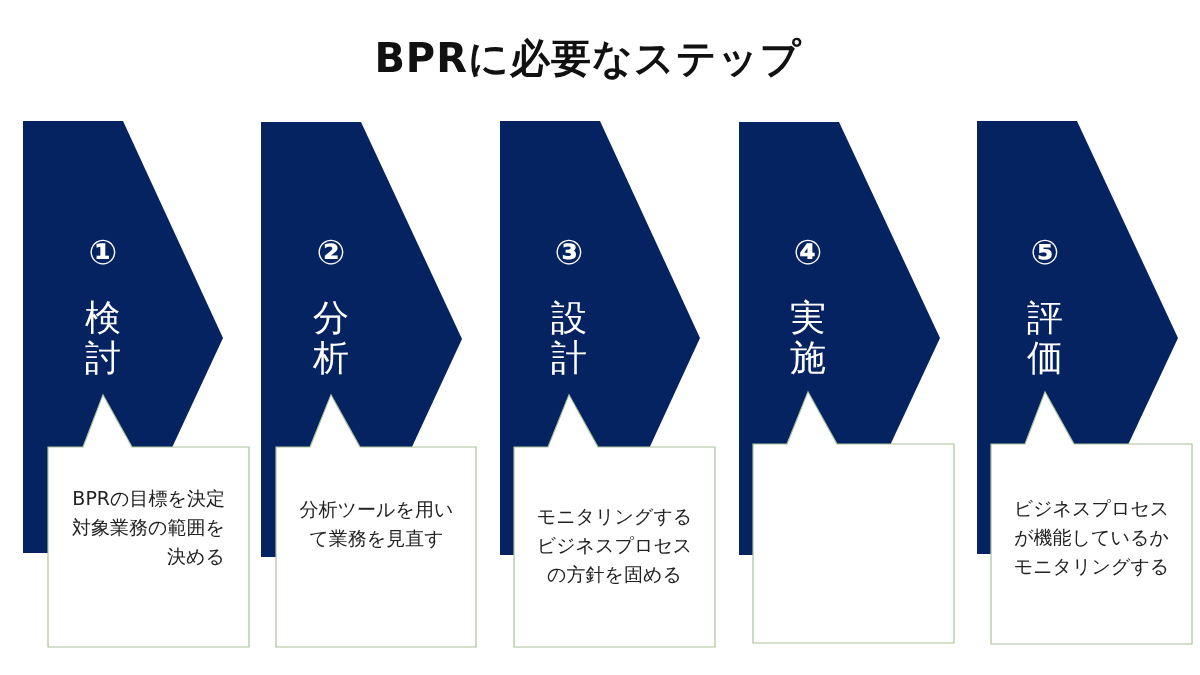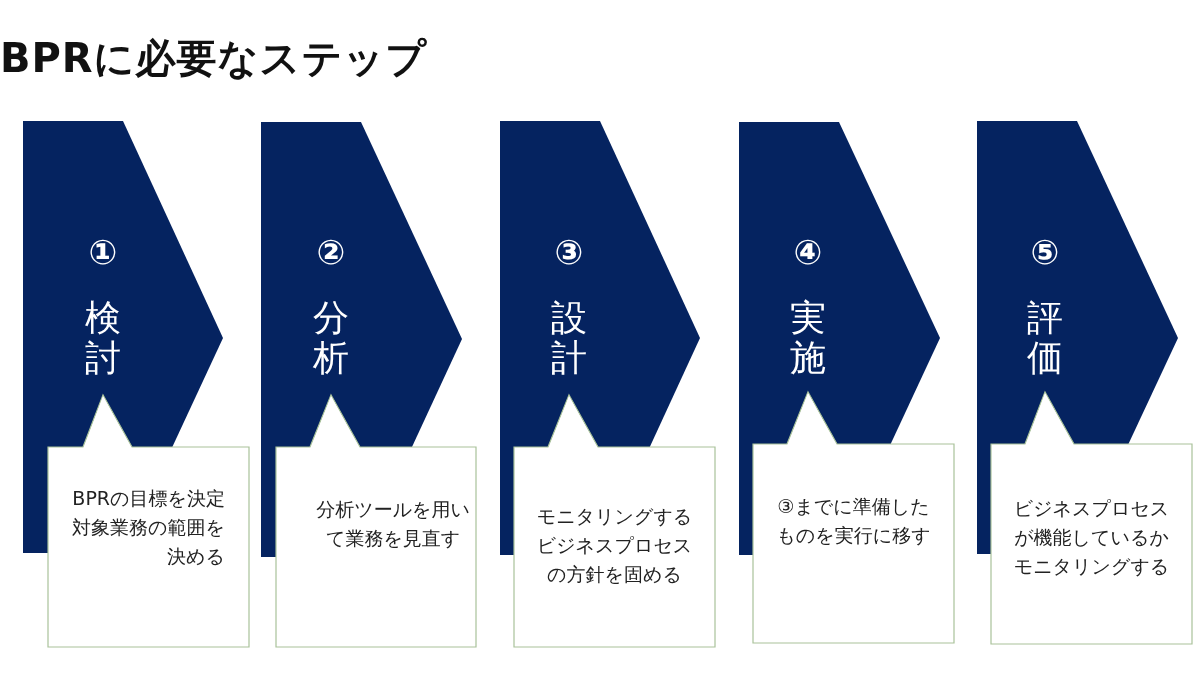--- a/index.html
+++ b/index.html
@@ -12,20 +12,21 @@
       height: 675px;
       position: relative;
       overflow: hidden;
       font-family: "DejaVu Sans", "Liberation Sans", sans-serif;
     }
     .title {
       position: absolute;
       left: 0;
       top: 30px;
       width: 1176px;
+      text-align: center;
       font-size: 40px;
       font-weight: bold;
       color: #111111;
       letter-spacing: 1px;
       line-height: 56px;
     }
     .step {
       position: absolute;
       top: 0;
       width: 240px;
@@ -105,21 +106,21 @@
   <svg class="shape" viewBox="0 0 240 675">
     <polygon points="0,122 100,122 201,339 100,557 0,557" fill="#052360"></polygon>
     <polygon points="15,447 49,447 70,395 99,447 215,447 215,647 15,647" fill="#ffffff" stroke="#a9c29a" stroke-width="1.2"></polygon>
     <polygon points="50,448 70,396 98,448" fill="#ffffff"></polygon>
   </svg>
   <div class="num" style="left:30px; top:232px;">②</div>
   <div class="label" style="left:30px; top:298px;">
     <span>分</span>
     <span>析</span>
   </div>
-  <div class="desc" style="left:16px; top:448px; height:152px;justify-content:flex-end;">
+  <div class="desc" style="left:16px; top:448px; height:152px;">
     <span>分析ツールを用い
 て業務を見直す</span>
   </div>
 </div>
 
 <div class="step" style="left:500px;">
   <svg class="shape" viewBox="0 0 240 675">
     <polygon points="0,121 100,121 200,338 100,555 0,555" fill="#052360"></polygon>
     <polygon points="14,447 48,447 69,395 98,447 215,447 215,647 14,647" fill="#ffffff" stroke="#a9c29a" stroke-width="1.2"></polygon>
     <polygon points="49,448 69,396 97,448" fill="#ffffff"></polygon>
@@ -140,24 +141,20 @@
   <svg class="shape" viewBox="0 0 240 675">
     <polygon points="0,122 100,122 201,338 100,555 0,555" fill="#052360"></polygon>
     <polygon points="14,444 48,444 69,392 98,444 215,444 215,643 14,643" fill="#ffffff" stroke="#a9c29a" stroke-width="1.2"></polygon>
     <polygon points="49,445 69,393 97,445" fill="#ffffff"></polygon>
   </svg>
   <div class="num" style="left:29px; top:232px;">④</div>
   <div class="label" style="left:29px; top:298px;">
     <span>実</span>
     <span>施</span>
   </div>
-  <div class="desc" style="left:15px; top:445px; height:152px;">
-    <span>③までに準備した
-ものを実行に移す</span>
-  </div>
 </div>
 
 <div class="step" style="left:977px;">
   <svg class="shape" viewBox="0 0 240 675">
     <polygon points="0,121 100,121 201,338 100,554 0,554" fill="#052360"></polygon>
     <polygon points="14,444 48,444 68,392 97,444 215,444 215,644 14,644" fill="#ffffff" stroke="#a9c29a" stroke-width="1.2"></polygon>
     <polygon points="49,445 68,393 96,445" fill="#ffffff"></polygon>
   </svg>
   <div class="num" style="left:28px; top:232px;">⑤</div>
   <div class="label" style="left:28px; top:298px;">

